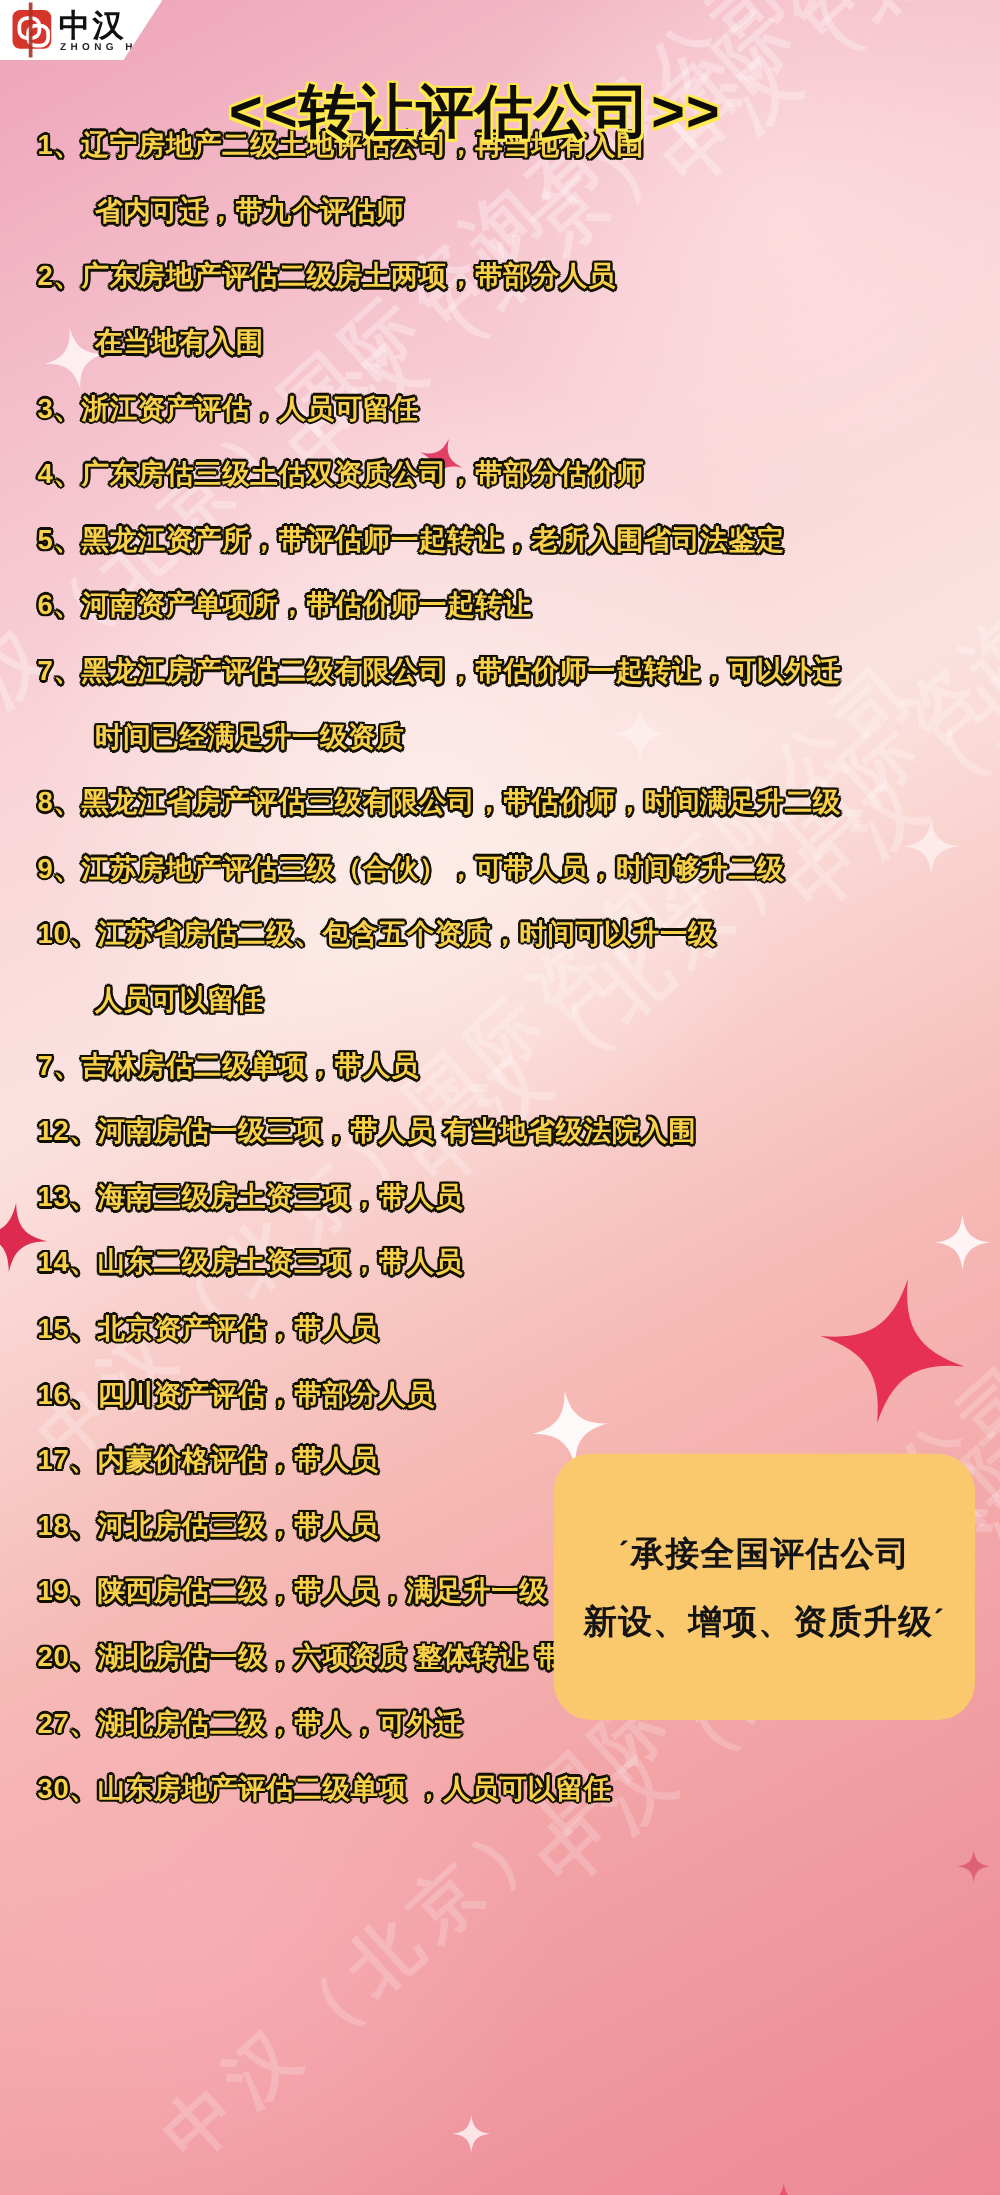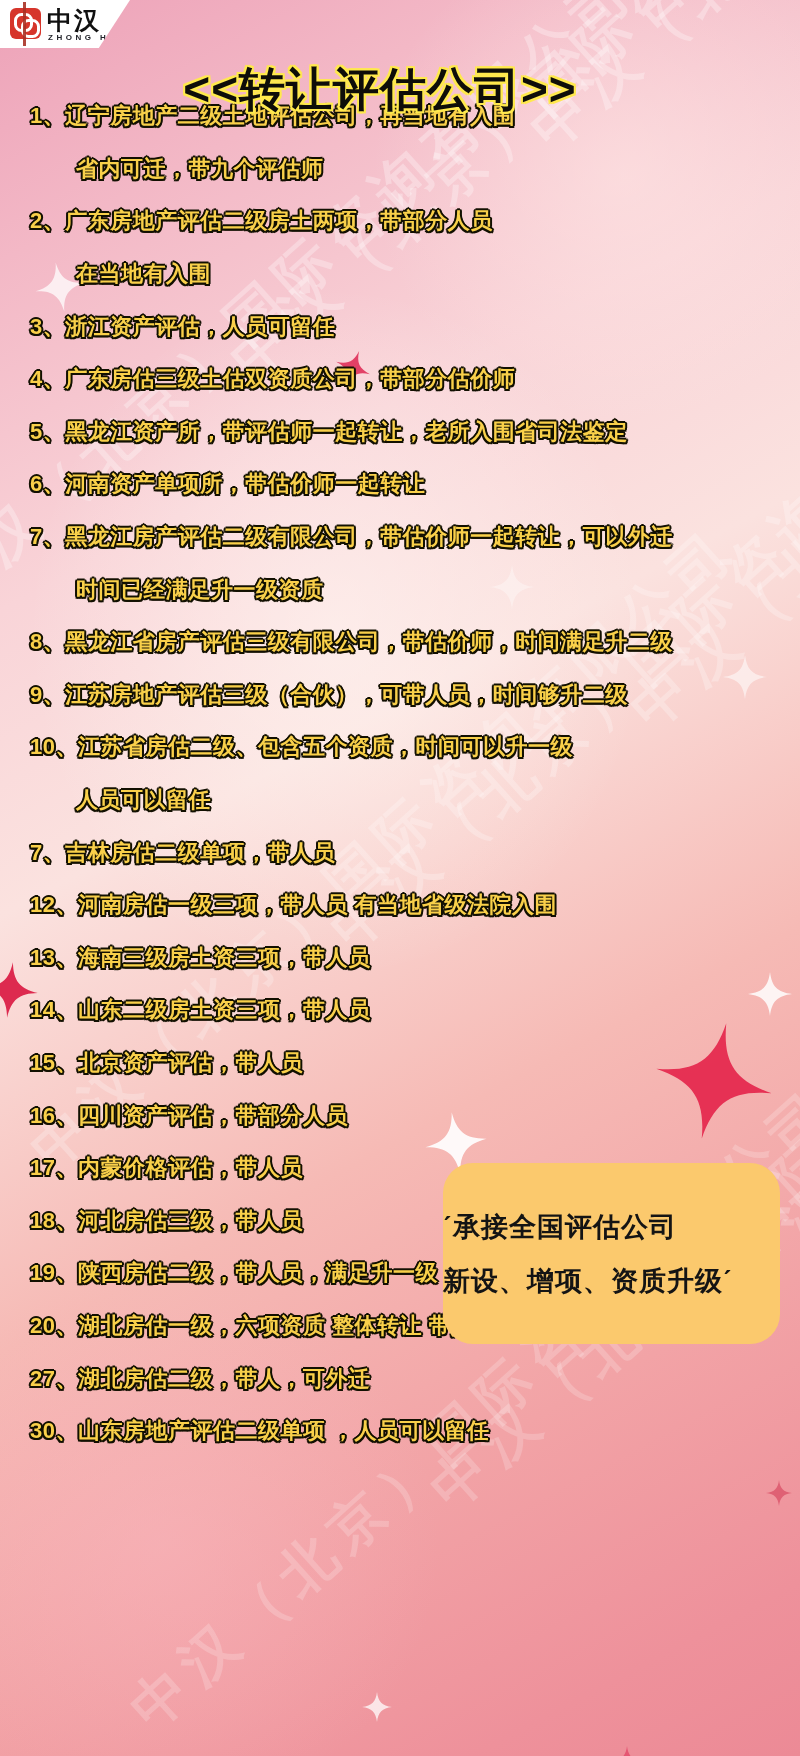--- a/index.html
+++ b/index.html
@@ -81,23 +81,23 @@
     font-size:22px;font-weight:bold;letter-spacing:.5px;
     color:var(--list-text,#f9d04a);
     text-shadow:
       2px 0 #121001, -2px 0 #121001, 0 2px #121001, 0 -2px #121001,
       1.5px 1.5px #121001, -1.5px 1.5px #121001,
       1.5px -1.5px #121001, -1.5px -1.5px #121001;
   }
   #list .line.cont{padding-left:46px;}
   
   #promo{
-    position:absolute;left:443px;top:1163px;width:337px;height:181px;
+    position:absolute;left:443px;top:1163px;width:337px;height:213px;
     background:var(--box-bg,#fbc96d);border-radius:30px;
-    display:flex;flex-direction:column;justify-content:center;align-items:flex-start;
+    display:flex;flex-direction:column;justify-content:center;align-items:center;
     z-index:7;
   }
   #promo .pline{
     font-size:27px;font-weight:bold;color:#141414;
     line-height:54px;letter-spacing:1px;white-space:nowrap;
   }
   
   .sparkle{position:absolute;z-index:3;}
   .sparkle path{fill:currentColor;}
   .s1{left:655px;top:1022px;width:118px;height:118px;color:var(--sparkle-red,#e62b50);transform:rotate(12deg);opacity:.95;}

